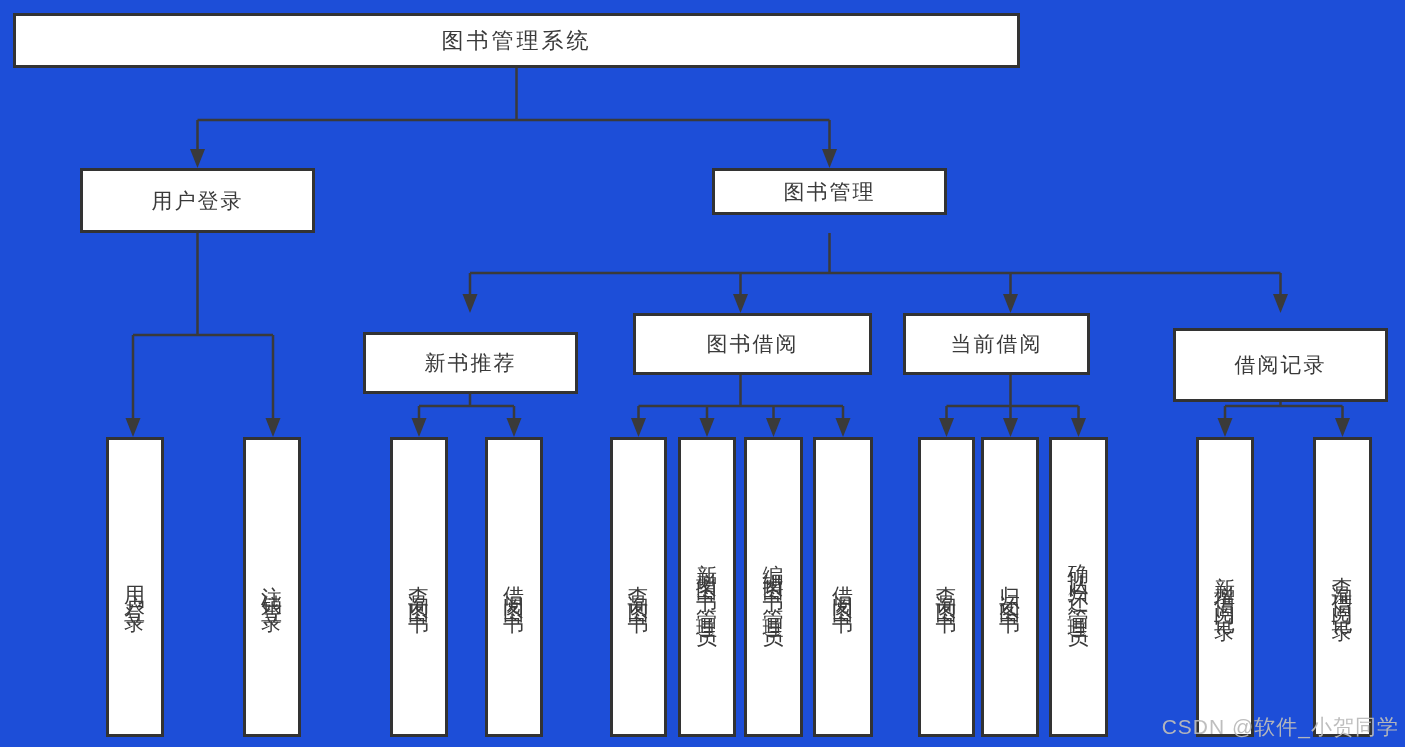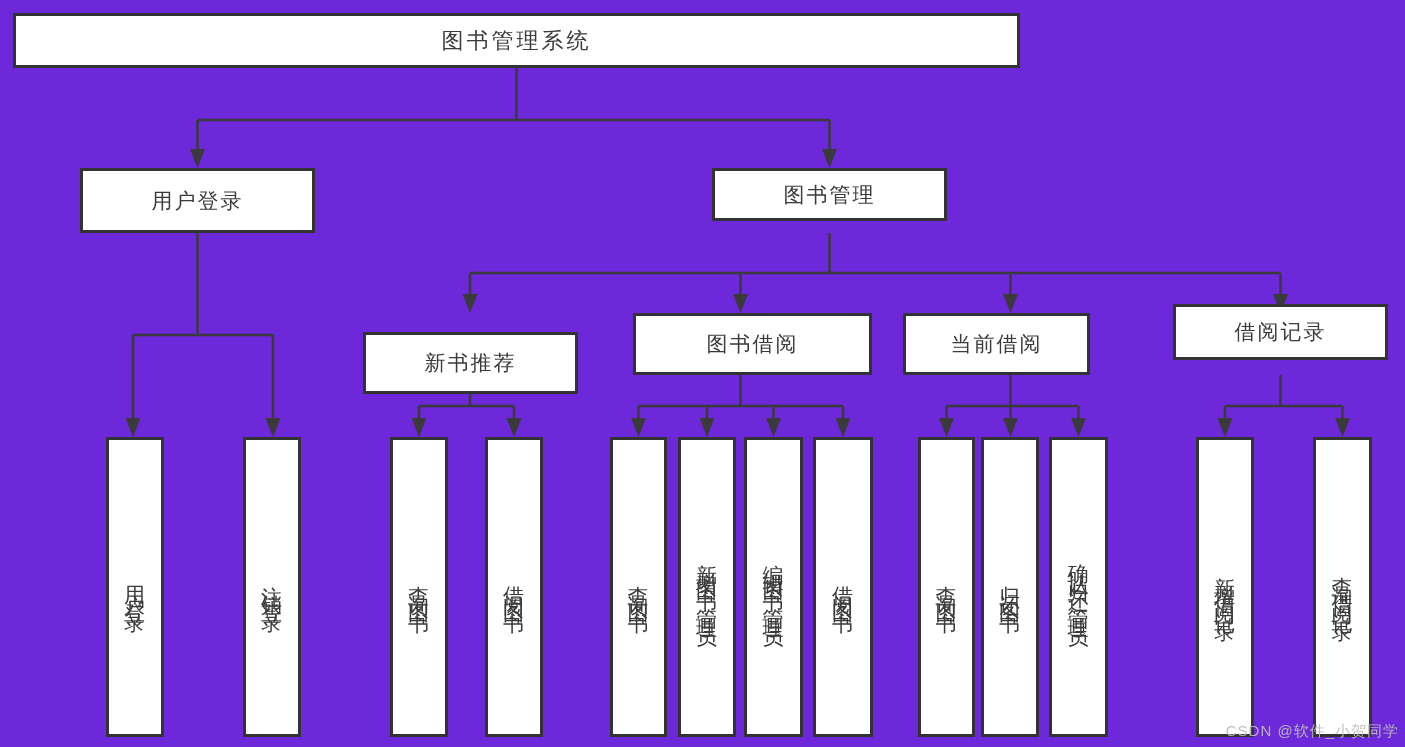--- a/index.html
+++ b/index.html
@@ -5,21 +5,21 @@
   html, body {
     margin: 0;
     padding: 0;
     background: #ffffff;
     font-family: "Liberation Sans", "DejaVu Sans", sans-serif;
   }
   .stage {
     position: relative;
     width: 1405px;
     height: 747px;
-    background: #6d28d9;
+    background: #1d4ed8;
     overflow: hidden;
   }
   .wires {
     position: absolute;
     left: 0;
     top: 0;
     width: 1405px;
     height: 747px;
     pointer-events: none;
   }
@@ -47,21 +47,21 @@
     text-orientation: mixed;
     font-size: 21px;
     letter-spacing: 9px;
     line-height: 1;
     white-space: nowrap;
   }
   .watermark {
     position: absolute;
     right: 6px;
     bottom: 6px;
-    font-size: 15px;
+    font-size: 21px;
     color: rgba(187, 187, 187, 0.95);
     letter-spacing: 1px;
     white-space: nowrap;
   }
 </style>
 </head>
 <body>
 
 <div class="stage">
 
@@ -101,34 +101,34 @@
     <polygon fill="#3a3a3a" points="1335,418 1350,418 1342.5,437"></polygon>
   </svg>
 
   <div class="node h root" style="left:13px;top:13px;width:1007px;height:55px">
     <span>图书管理系统</span>
   </div>
 
   <div class="node h" style="left:80px;top:168px;width:235px;height:65px">
     <span>用户登录</span>
   </div>
-  <div class="node h" style="left:712px;top:168px;width:235px;height:53px">
+  <div class="node h" style="left:712px;top:168px;width:235px;height:47px">
     <span>图书管理</span>
   </div>
 
   <div class="node h" style="left:363px;top:332px;width:215px;height:62px">
     <span>新书推荐</span>
   </div>
   <div class="node h" style="left:633px;top:313px;width:239px;height:62px">
     <span>图书借阅</span>
   </div>
   <div class="node h" style="left:903px;top:313px;width:187px;height:62px">
     <span>当前借阅</span>
   </div>
-  <div class="node h" style="left:1173px;top:304px;width:215px;height:56px">
+  <div class="node h" style="left:1173px;top:328px;width:215px;height:74px">
     <span>借阅记录</span>
   </div>
 
   <div class="node v" style="left:106px;top:437px;width:58px;height:300px">
     <span>用户登录</span>
   </div>
   <div class="node v" style="left:243px;top:437px;width:58px;height:300px">
     <span>注销登录</span>
   </div>
 

